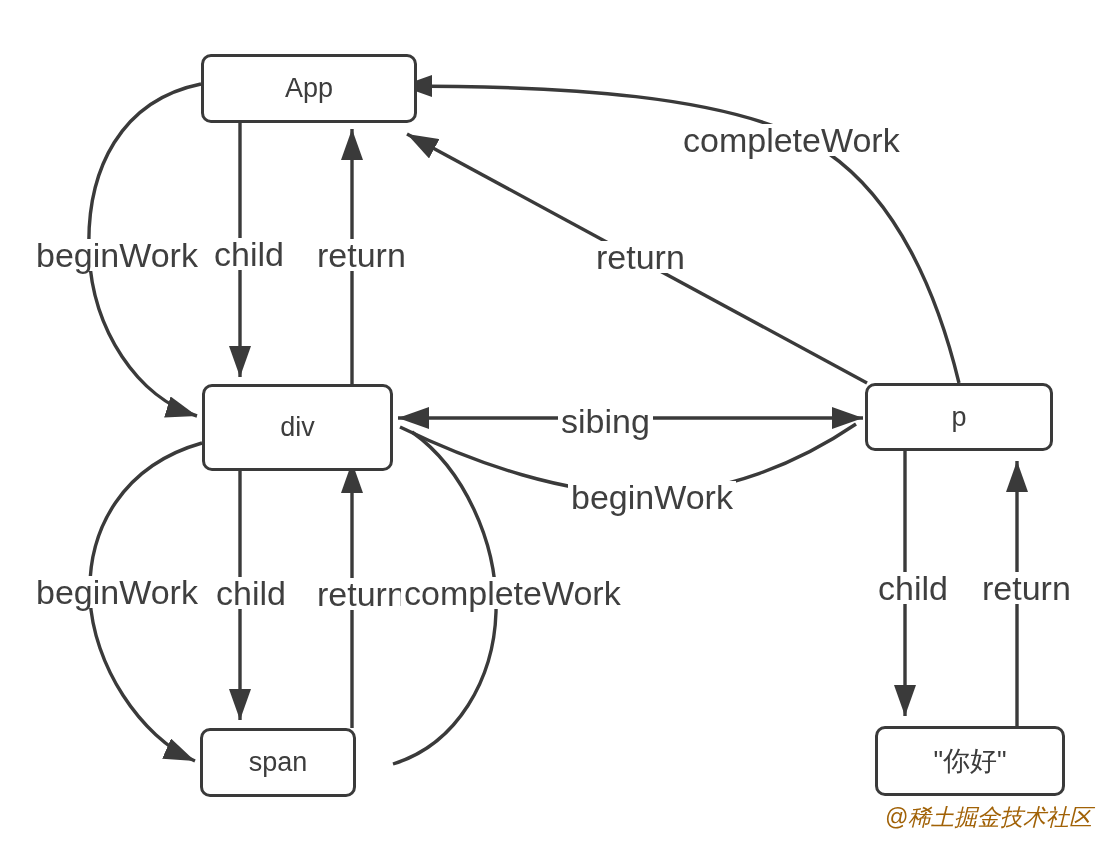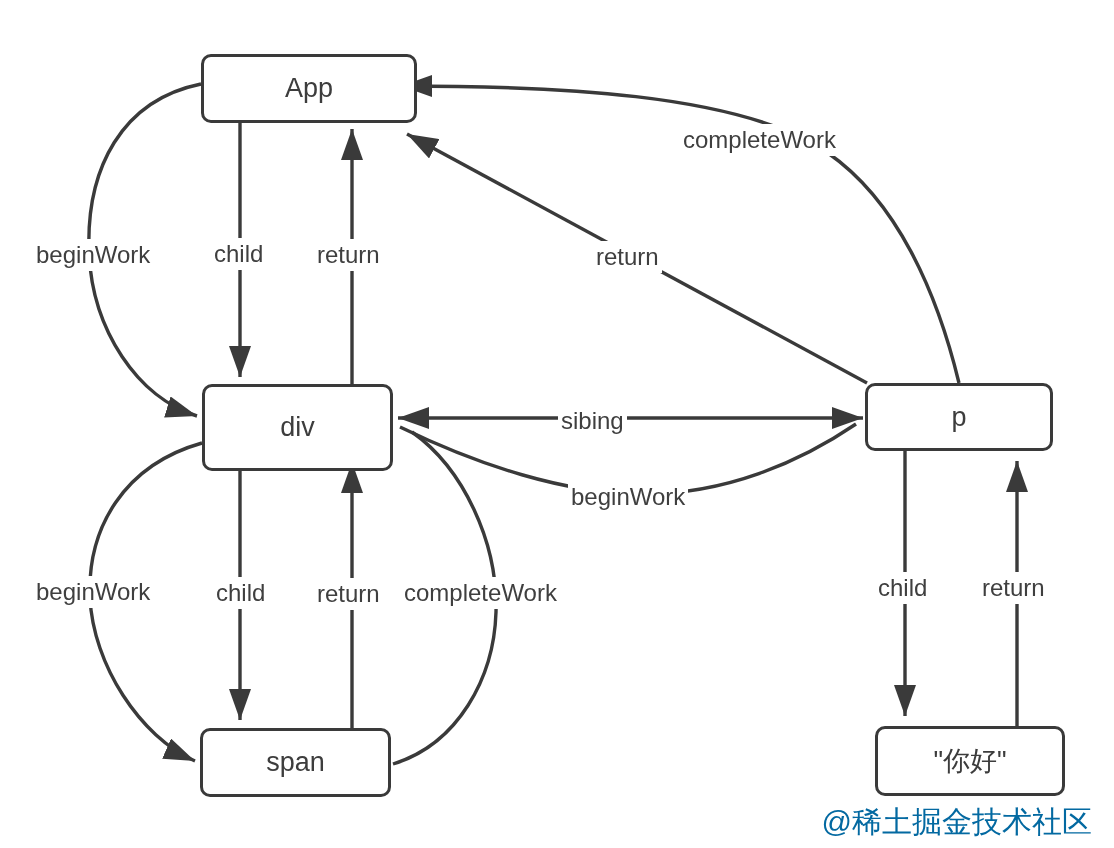--- a/index.html
+++ b/index.html
@@ -10,24 +10,24 @@
   .stage svg{position:absolute;left:0;top:0;}
   .edge{stroke:#3a3a3a;stroke-width:3.4;fill:none;}
   .node{
     position:absolute;box-sizing:border-box;background:#ffffff;
     border:3.5px solid #3a3a3a;border-radius:10px;
     display:flex;align-items:center;justify-content:center;
     font-size:27px;color:#3d3d3d;
   }
   .lbl{
     position:absolute;background:#ffffff;color:#3f3f3f;
-    font-size:24px;line-height:32px;padding:0 3px;white-space:nowrap;
+    font-size:34px;line-height:32px;padding:0 3px;white-space:nowrap;
   }
   .watermark{
-    position:absolute;color:#0369a1;font-size:30px;white-space:nowrap;
+    position:absolute;color:#a16207;font-size:23px;white-space:nowrap;font-style:italic;
   }
 </style>
 </head>
 <body>
 
 <div class="stage">
 
   <svg width="1114" height="848" viewBox="0 0 1114 848">
     <defs>
       <marker id="arw" viewBox="0 0 32 22" markerUnits="userSpaceOnUse" markerWidth="32" markerHeight="22" refX="31" refY="11" orient="auto-start-reverse">
@@ -50,21 +50,21 @@
     <path class="edge" d="M 202 443 C 124 465 87 528 90 598 C 93 664 140 737 195 761" marker-end="url(#arw)"></path>
     <path class="edge" d="M 393 764 C 458 744 494 678 496 612 C 498 542 463 468 412 432"></path>
 
     <path class="edge" d="M 905 451 L 905 716" marker-end="url(#arw)"></path>
     <path class="edge" d="M 1017 726 L 1017 461" marker-end="url(#arw)"></path>
   </svg>
 
   <div class="node" style="left:201px;top:47px;width:216px;height:69px;margin-top:7px;">App</div>
   <div class="node" style="left:202px;top:384px;width:191px;height:87px;">div</div>
   <div class="node" style="left:865px;top:383px;width:188px;height:68px;">p</div>
-  <div class="node" style="left:200px;top:728px;width:191px;height:69px;">span</div>
+  <div class="node" style="left:200px;top:728px;width:156px;height:69px;">span</div>
   <div class="node" style="left:875px;top:726px;width:190px;height:70px;">"你好"</div>
 
   <div class="lbl" style="left:33px;top:239px;">beginWork</div>
   <div class="lbl" style="left:211px;top:238px;">child</div>
   <div class="lbl" style="left:314px;top:239px;">return</div>
   <div class="lbl" style="left:680px;top:124px;">completeWork</div>
   <div class="lbl" style="left:593px;top:241px;">return</div>
   <div class="lbl" style="left:558px;top:405px;">sibing</div>
   <div class="lbl" style="left:568px;top:481px;">beginWork</div>
   <div class="lbl" style="left:33px;top:576px;">beginWork</div>

